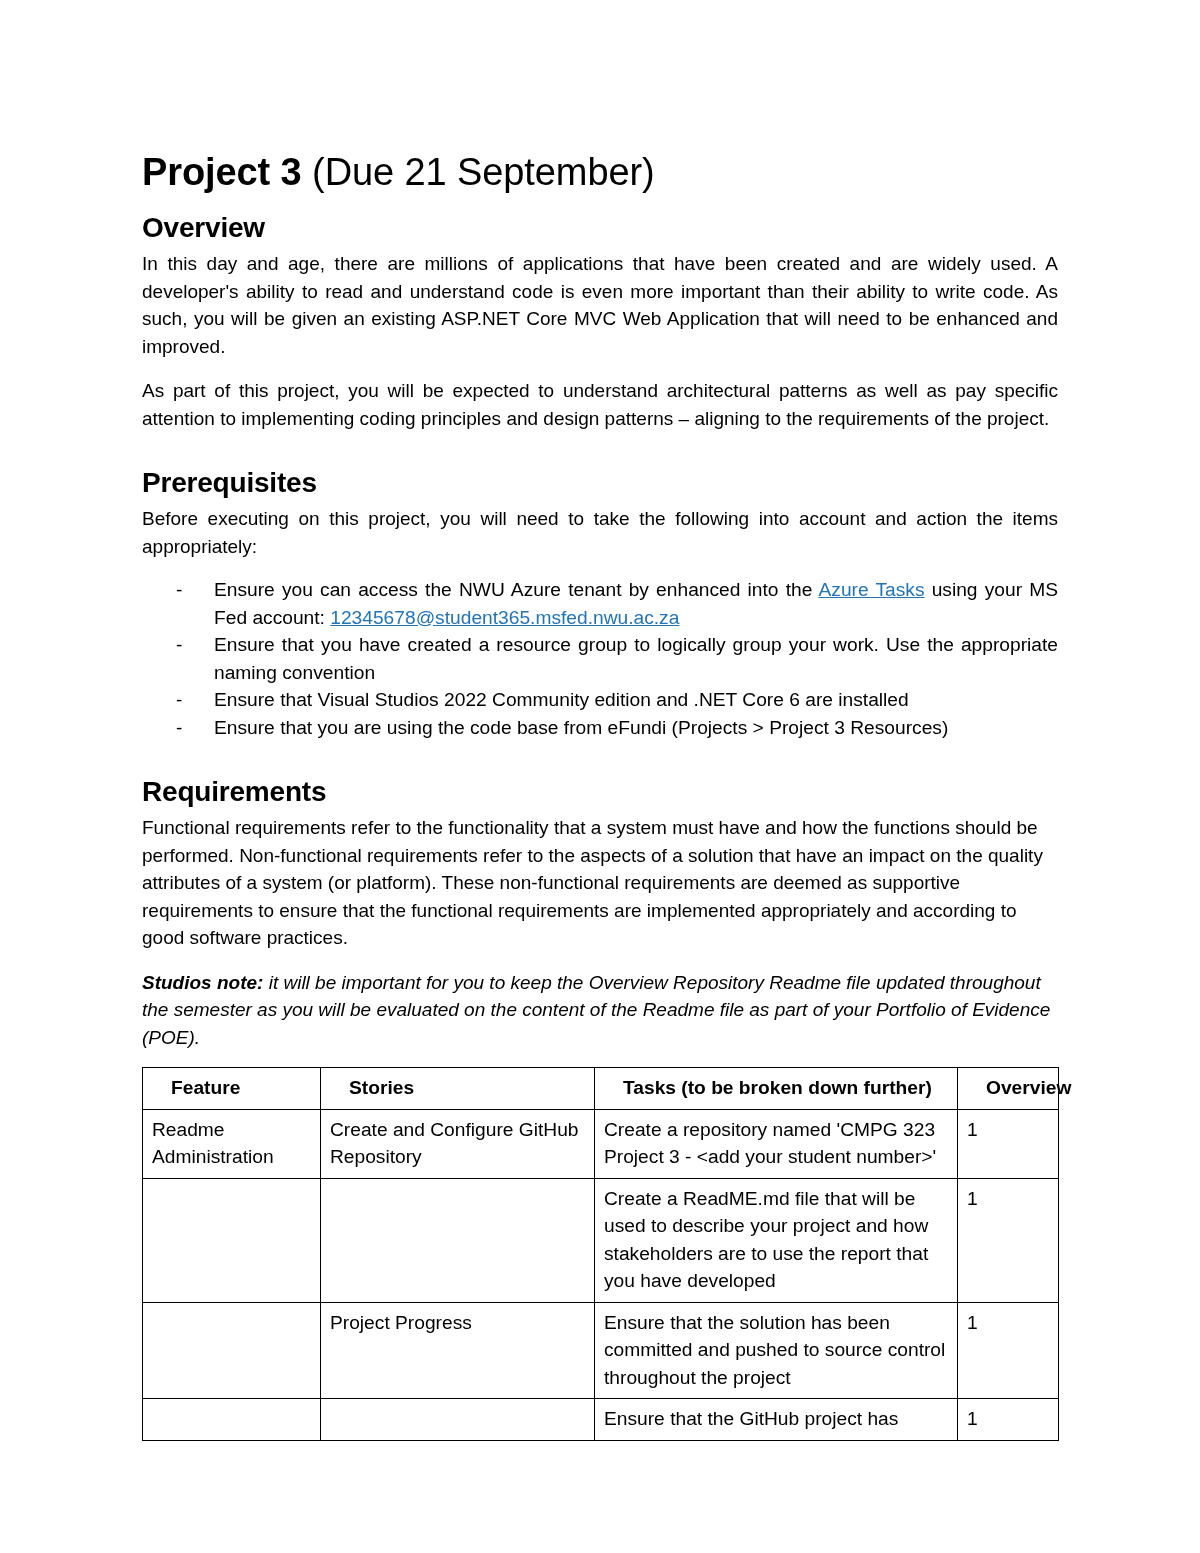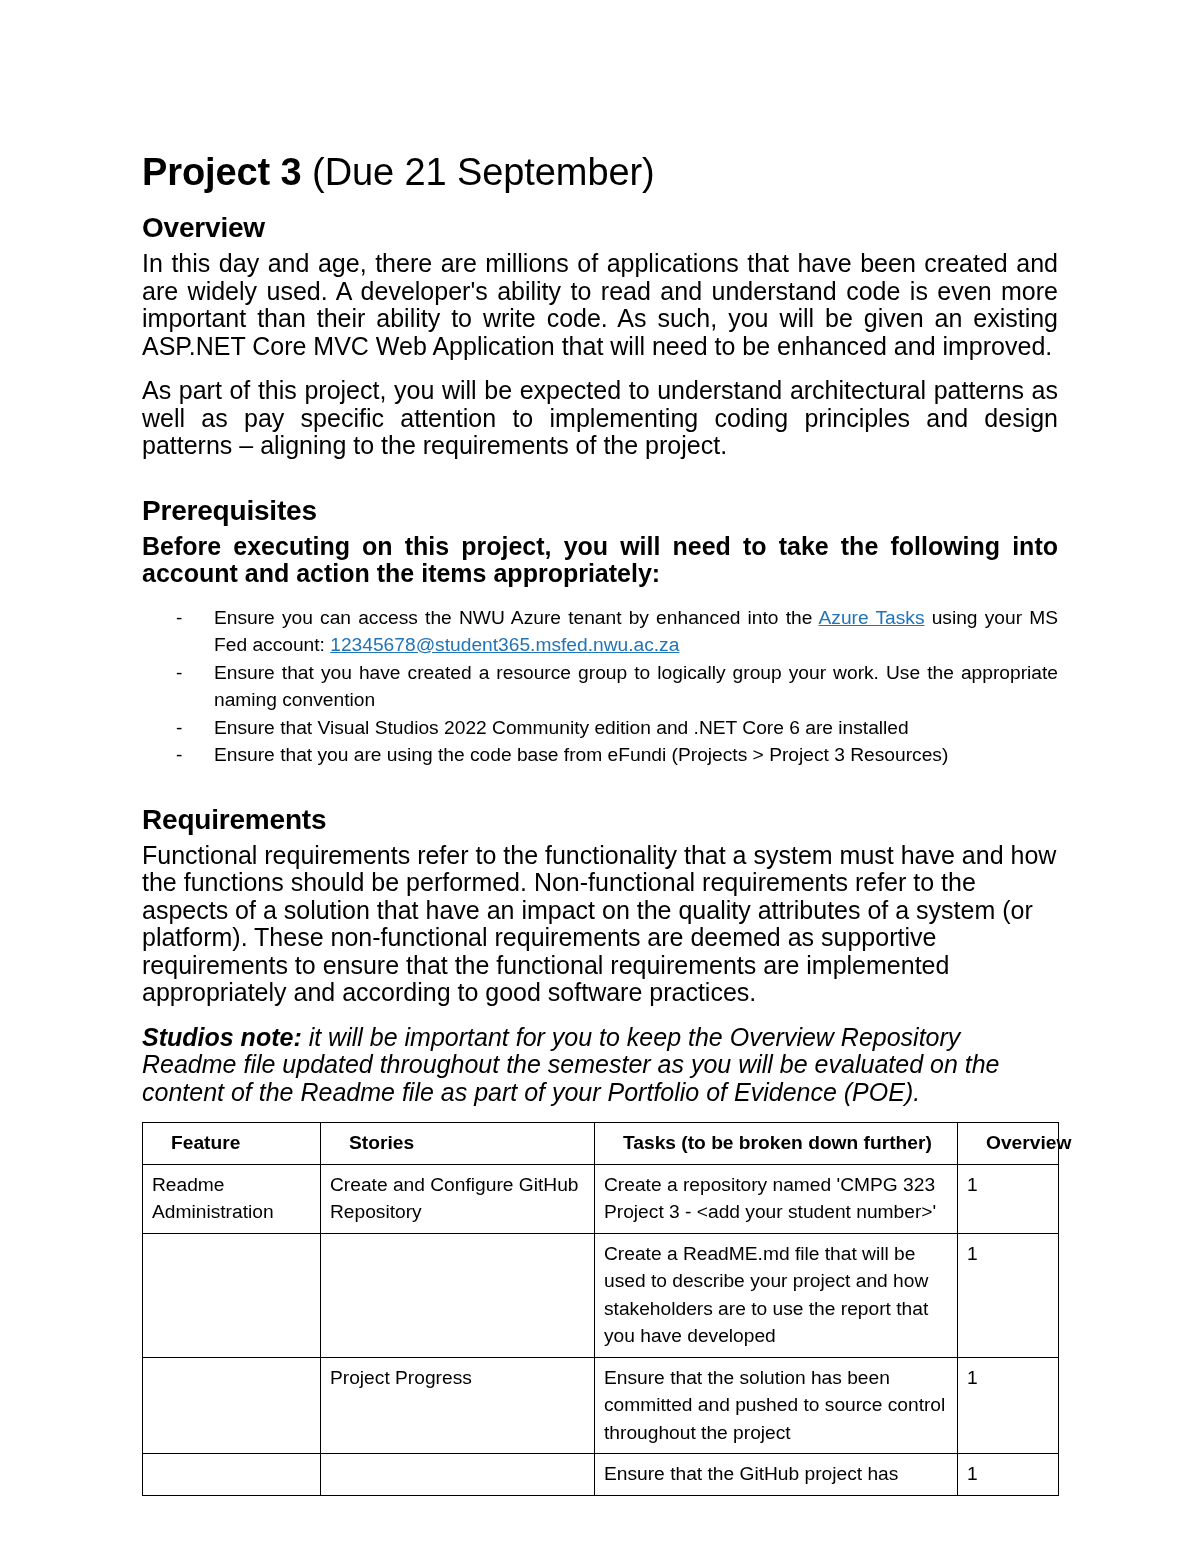--- a/index.html
+++ b/index.html
@@ -43,30 +43,29 @@
     line-height: 33px;
     margin: 0 0 6px 0;
     letter-spacing: -0.2px;
   }
   .h1.spaced {
     margin-top: 34px;
   }
 
   
   p {
-    font-size: 25px;
+    font-size: 19px;
     line-height: 27.5px;
     margin: 0 0 17px 0;
   }
   p.justify {
     text-align: justify;
   }
   p.tight {
     margin-bottom: 16px;
-    font-weight: bold;
   }
   .note-label {
     font-weight: 700;
     font-style: italic;
   }
   p.note {
     font-style: italic;
     margin-bottom: 16px;
   }
 

